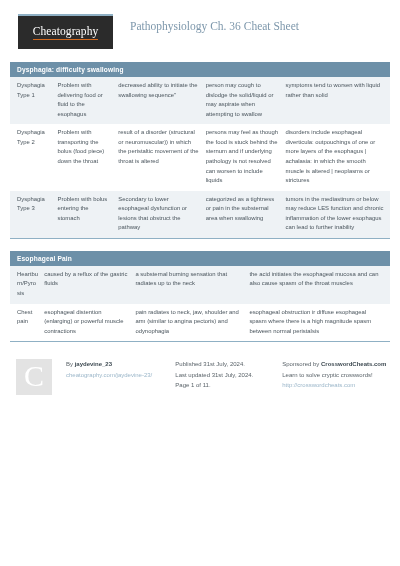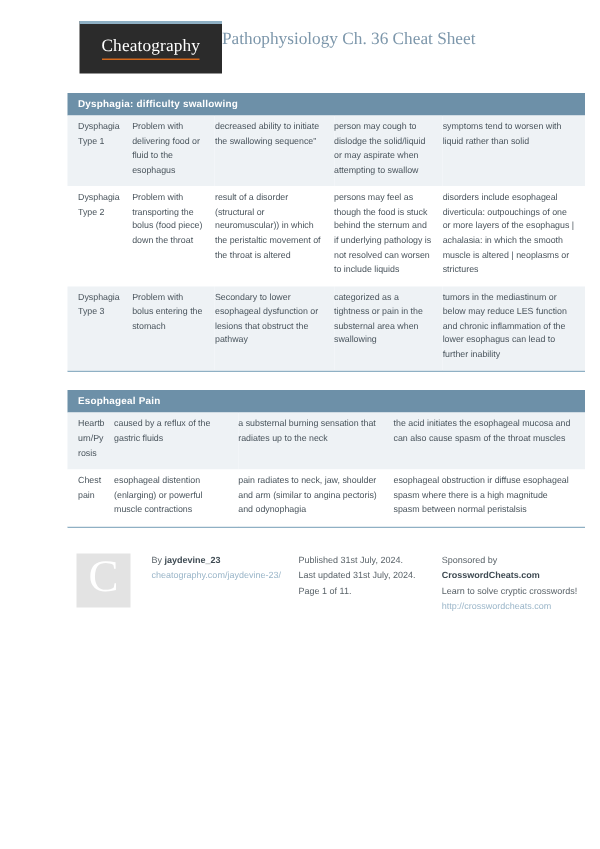--- a/index.html
+++ b/index.html
@@ -14,21 +14,20 @@
     color: #3e4a52;
     overflow: hidden;
   }
 
   .page {
     width: 400px;
     height: 566px;
     position: relative;
     background: #ffffff;
     box-sizing: border-box;
-    padding-left: 35px;
   }
 
   
   .header {
     display: flex;
     align-items: flex-start;
     padding: 14px 0 0 18px;
   }
   .logo-box {
     width: 95px;
@@ -44,20 +43,21 @@
     font-family: "Liberation Serif", serif;
     color: #ffffff;
     font-size: 11.5px;
     letter-spacing: 0.1px;
     border-bottom: 1.6px solid #d2691e;
     padding-bottom: 1px;
     line-height: 1.1;
     white-space: nowrap;
   }
   .title-block {
+    margin-left: 17px;
     padding-top: 5px;
   }
   .doc-title {
     font-family: "Liberation Serif", serif;
     font-size: 11.5px;
     color: #7d97ab;
     line-height: 1.25;
     white-space: nowrap;
   }
   .byline {

